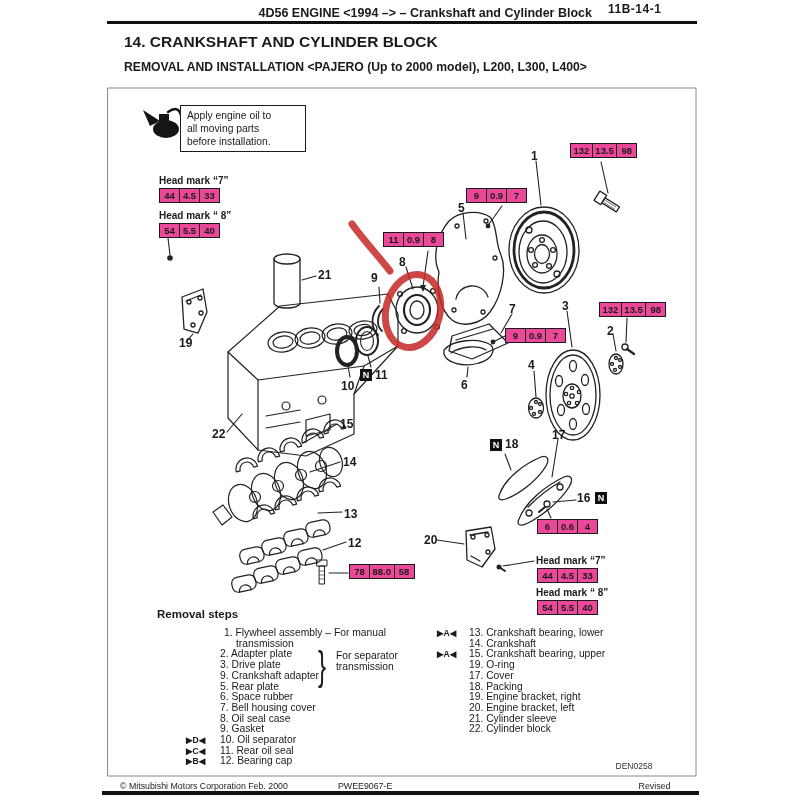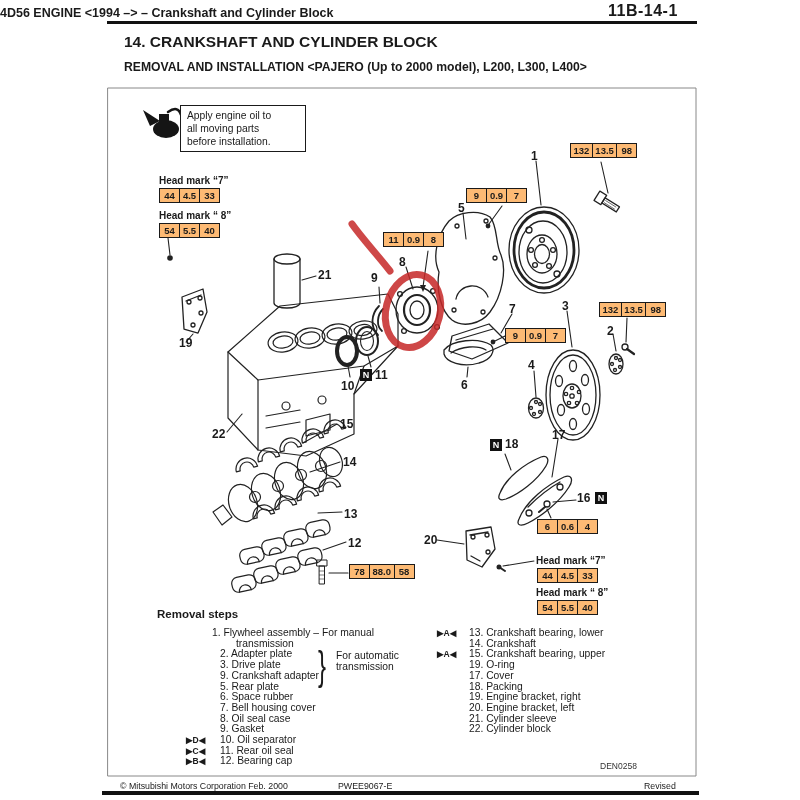--- a/index.html
+++ b/index.html
@@ -1,38 +1,38 @@
 <!DOCTYPE html>
 <html><head>
 <meta charset="utf-8">
 <style>
   html,body{margin:0;padding:0}
   body{width:800px;height:800px;background:#fff;position:relative;overflow:hidden;
        font-family:"Liberation Sans",sans-serif;color:#1a1a1a}
   .abs{position:absolute}
   .b{font-weight:bold}
-  .tq{display:flex;border:1.4px solid #1a1a1a;background:#fdba74}
+  .tq{display:flex;border:1.4px solid #1a1a1a;background:#ec4899}
   .tq span{min-width:14px;padding:0 2.5px;text-align:center;font-weight:bold;
            font-size:9.5px;line-height:13px;border-right:1.4px solid #1a1a1a;display:block}
   .tq span:last-child{border-right:none}
   .hml{font-size:10px;font-weight:bold;white-space:nowrap}
   .plabel{font-size:12px;font-weight:bold}
   .nbadge{width:12px;height:12px;background:#111;color:#fff;font-size:9px;line-height:12px;
           font-weight:bold;text-align:center;display:inline-block}
   .srow{display:flex;font-size:10.3px;line-height:10.8px;white-space:nowrap}
   .srow .mk{width:34px;flex:0 0 34px;font-size:8.5px;font-weight:bold;line-height:11px}
   .srow.r .mk{width:32px;flex:0 0 32px}
   .note{border:1.6px solid #1a1a1a;padding:3px 6px;font-size:10.3px;line-height:13px;background:#fff}
   .ftr{font-size:8.8px;font-weight:normal;white-space:nowrap}
 </style>
 </head>
 <body>
 
-<div class="abs b" style="left:0;top:6px;width:592px;text-align:left;font-size:12.5px">4D56 ENGINE &lt;1994 –&gt; – Crankshaft and Cylinder Block</div>
-<div class="abs b" style="left:608px;top:2px;width:92px;font-size:16px;letter-spacing:.5px">11B-14-1</div>
+<div class="abs b" style="left:0;top:6px;width:592px;text-align:right;font-size:12.5px">4D56 ENGINE &lt;1994 –&gt; – Crankshaft and Cylinder Block</div>
+<div class="abs b" style="left:608px;top:2px;width:92px;font-size:12px;letter-spacing:.5px">11B-14-1</div>
 <div class="abs" style="left:107px;top:21px;width:590px;height:2.6px;background:#111"></div>
 
 <div class="abs b" style="left:124px;top:33px;font-size:15.5px">14. CRANKSHAFT AND CYLINDER BLOCK</div>
 <div class="abs b" style="left:124px;top:60px;font-size:12.2px">REMOVAL AND INSTALLATION &lt;PAJERO (Up to 2000 model), L200, L300, L400&gt;</div>
 
 <svg class="abs" style="left:0;top:0" width="800" height="800" viewBox="0 0 800 800">
   <g fill="none" stroke="#222" stroke-width="1.3" stroke-linecap="round" stroke-linejoin="round">
 
     <rect x="108" y="88" width="588" height="688" stroke="#888" stroke-width="1"></rect>
 
@@ -408,21 +408,21 @@
 <div class="abs plabel" style="left:552px;top:428px">17</div>
 <span class="abs nbadge" style="left:490px;top:439px">N</span>
 <div class="abs plabel" style="left:505px;top:437px">18</div>
 <div class="abs plabel" style="left:179px;top:336px">19</div>
 <div class="abs plabel" style="left:424px;top:533px">20</div>
 <div class="abs plabel" style="left:318px;top:268px">21</div>
 <div class="abs plabel" style="left:212px;top:427px">22</div>
 
 <div class="abs b" style="left:157px;top:608px;font-size:11.5px">Removal steps</div>
 
-<div class="abs srow" style="left:178px;top:628px">
+<div class="abs srow" style="left:190px;top:628px">
     <span class="mk"></span>
     <span>1. Flywheel assembly – For manual</span>
   </div>
 <div class="abs srow" style="left:186px;top:639px">
     <span class="mk"></span>
     <span style="padding-left:16px">transmission</span>
   </div>
 <div class="abs srow" style="left:186px;top:649px">
     <span class="mk"></span>
     <span>2. Adapter plate</span>
@@ -462,21 +462,21 @@
 <div class="abs srow" style="left:186px;top:746px">
     <span class="mk">▶C◀</span>
     <span>11. Rear oil seal</span>
   </div>
 <div class="abs srow" style="left:186px;top:756px">
     <span class="mk">▶B◀</span>
     <span>12. Bearing cap</span>
   </div>
 
 <div class="abs" style="left:318px;top:643px;font-size:24px;transform:scaleY(1.7);transform-origin:top left">}</div>
-<div class="abs" style="left:336px;top:650px;font-size:10.3px">For automatic</div>
+<div class="abs" style="left:336px;top:650px;font-size:10.3px">For separator</div>
 <div class="abs" style="left:336px;top:661px;font-size:10.3px">transmission</div>
 
 <div class="abs srow r" style="left:437px;top:628px">
     <span class="mk">▶A◀</span>
     <span>13. Crankshaft bearing, lower</span>
   </div>
 <div class="abs srow r" style="left:437px;top:639px">
     <span class="mk"></span>
     <span>14. Crankshaft</span>
   </div>
@@ -506,17 +506,17 @@
   </div>
 <div class="abs srow r" style="left:437px;top:714px">
     <span class="mk"></span>
     <span>21. Cylinder sleeve</span>
   </div>
 <div class="abs srow r" style="left:437px;top:724px">
     <span class="mk"></span>
     <span>22. Cylinder block</span>
   </div>
 
-<div class="abs" style="left:600px;top:761px;width:68px;text-align:left;font-size:8.5px;color:#333">DEN0258</div>
+<div class="abs" style="left:600px;top:761px;width:68px;text-align:center;font-size:8.5px;color:#333">DEN0258</div>
 <div class="abs ftr" style="left:120px;top:781px">© Mitsubishi Motors Corporation  Feb. 2000</div>
 <div class="abs ftr" style="left:338px;top:781px">PWEE9067-E</div>
-<div class="abs ftr" style="left:644px;top:781px;width:57px;text-align:left">Revised</div>
+<div class="abs ftr" style="left:626px;top:781px;width:57px;text-align:center">Revised</div>
 <div class="abs" style="left:102px;top:791px;width:597px;height:4px;background:#111"></div>
 
 </body></html>

